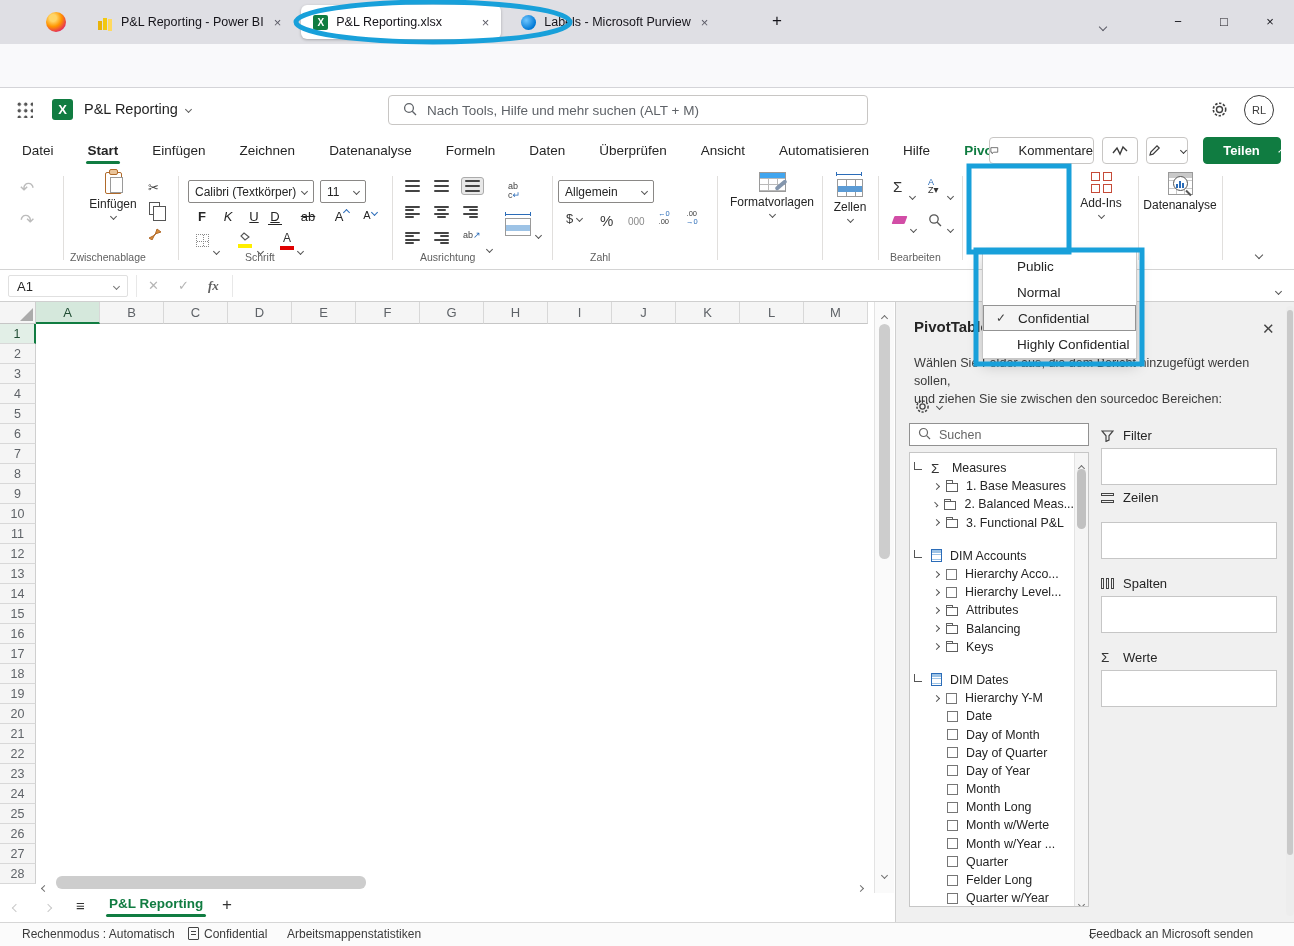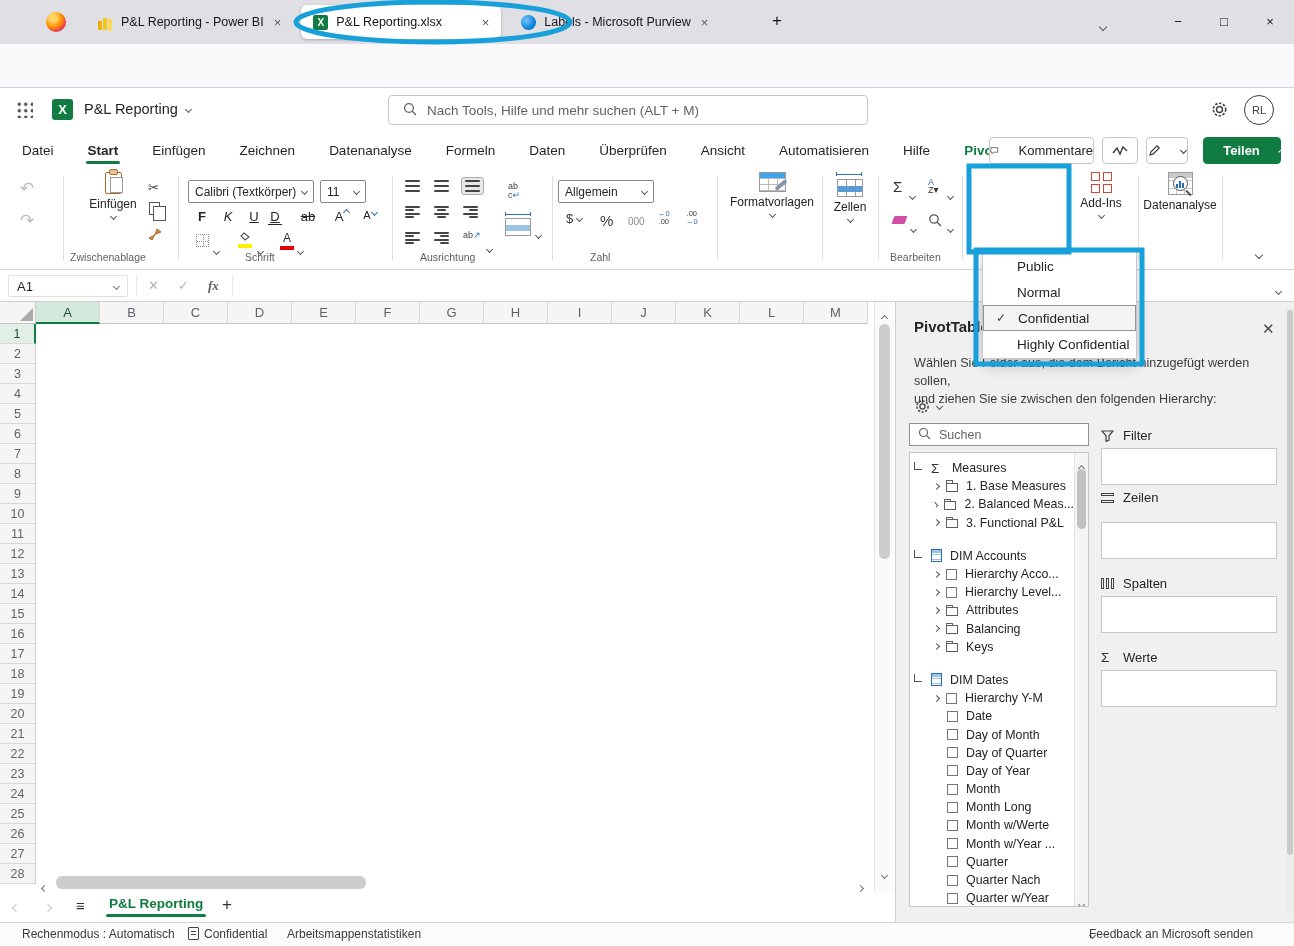--- a/index.html
+++ b/index.html
@@ -603,21 +603,21 @@
     <div class="sitem" style="left:22px">Rechenmodus : Automatisch</div>
     <div class="sitem" style="left:188px"><span id="sens-tag"></span><span>Confidential</span></div>
     <div class="sitem" style="left:287px">Arbeitsmappenstatistiken</div>
     <div class="sitem" style="left:1090px;color:#555"><span class="chev sm"></span></div>
     <div class="sitem" style="left:1089px">Feedback an Microsoft senden</div>
   </div>
 
   <div id="panel">
     <div id="panel-title">PivotTable-Felder</div>
     <div id="panel-close">✕</div>
-    <div id="panel-desc"><span>Wählen Sie Felder aus, die dem Bericht hinzugefügt werden sollen,</span><br><span>und ziehen Sie sie zwischen den folgenden Hierarchy:</span></div>
+    <div id="panel-desc"><span>Wählen Sie Felder aus, die dem Bericht hinzugefügt werden sollen,</span><br><span>und ziehen Sie sie zwischen den sourcedoc Bereichen:</span></div>
     <div id="panel-gear">
       <svg width="17" height="17" viewBox="0 0 17 17">
           <circle cx="8.5" cy="8.5" r="5.6" fill="none" stroke="#444" stroke-width="1.5" stroke-dasharray="2.2 1.5"></circle>
           <circle cx="8.5" cy="8.5" r="2.6" fill="none" stroke="#444" stroke-width="1.3"></circle>
         </svg>
       <span class="chev sm" style="color:#555"></span>
     </div>
     <div id="panel-search">
       <span><svg width="13" height="13" viewBox="0 0 13 13">
             <circle cx="5.5" cy="5.5" r="4" fill="none" stroke="#666" stroke-width="1.2"></circle>
@@ -733,21 +733,21 @@
               <span>Month w/Year ...</span>
             </div>
             <div class="trow child">
               <span class="tspacer"></span>
               <span class="ticon cb"></span>
               <span>Quarter</span>
             </div>
             <div class="trow child">
               <span class="tspacer"></span>
               <span class="ticon cb"></span>
-              <span>Quarter Nach</span>
+              <span>Felder Long</span>
             </div>
             <div class="trow child">
               <span class="tspacer"></span>
               <span class="ticon cb"></span>
               <span>Quarter w/Year</span>
             </div>
           </div>
         </div>
       <div id="tree-vscroll">
         <div class="abs scrollarr" style="left:4px;top:4px"><span class="chev sm up"></span></div>

